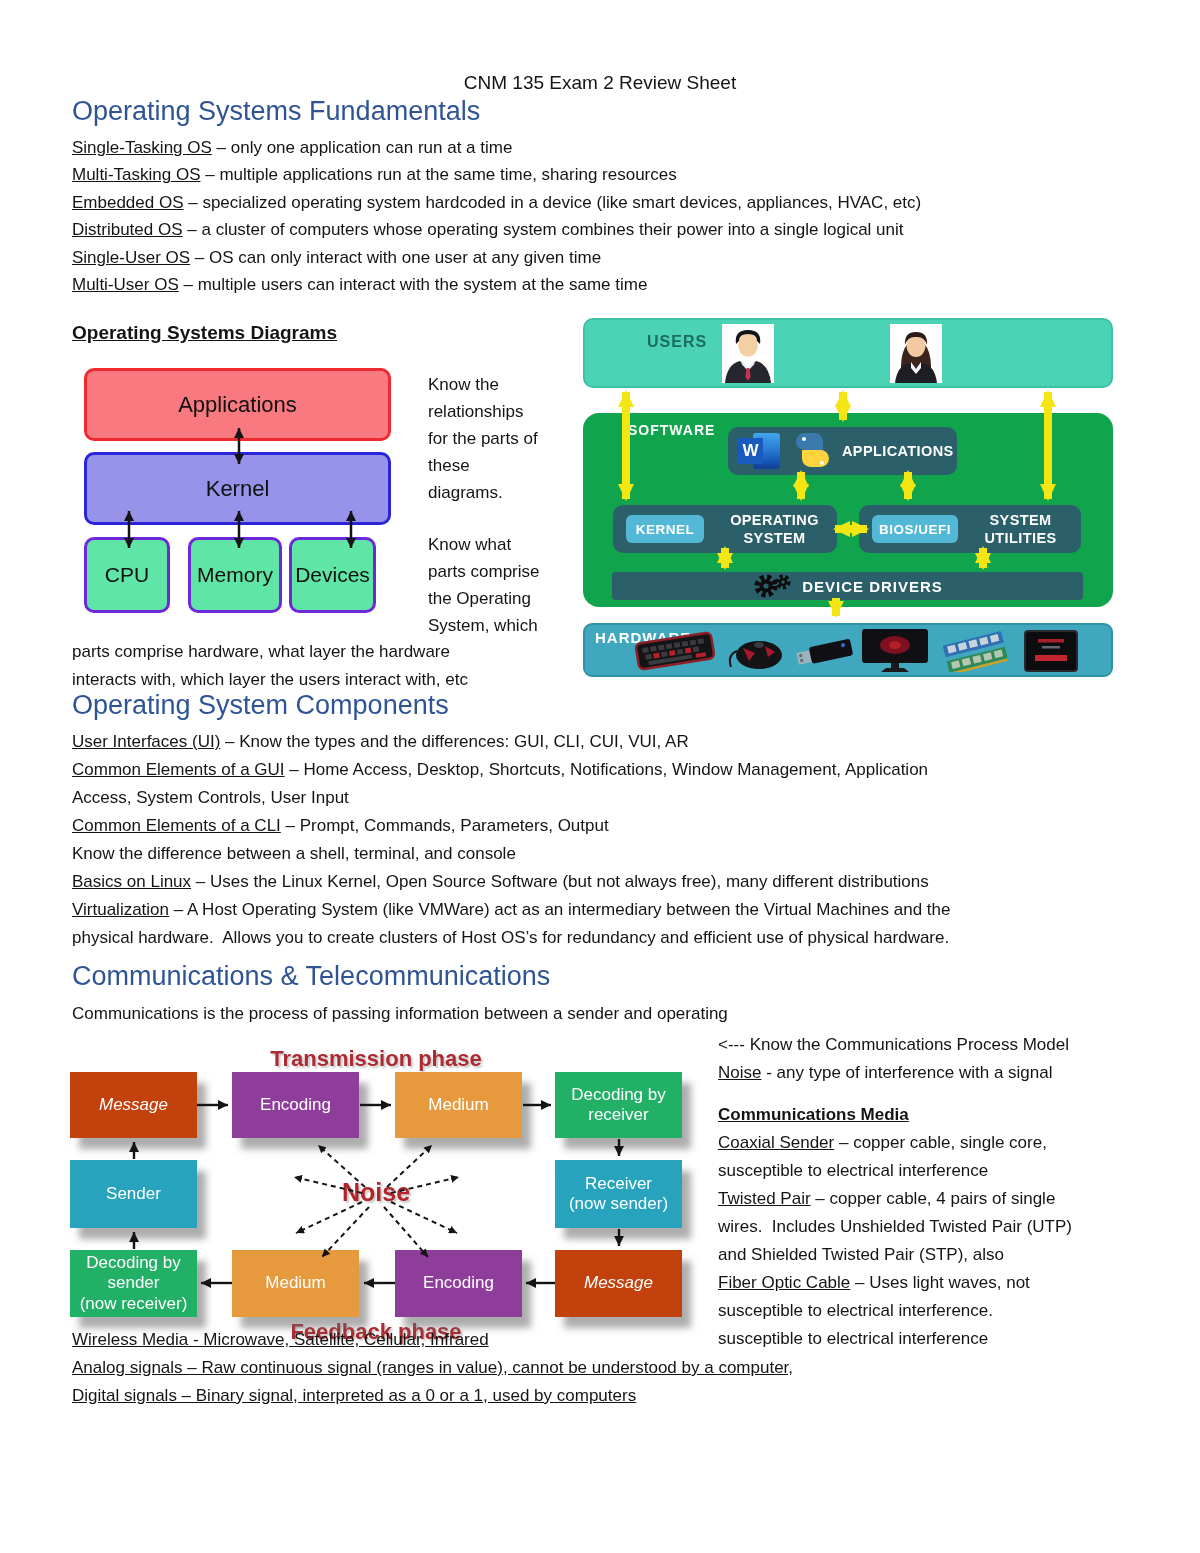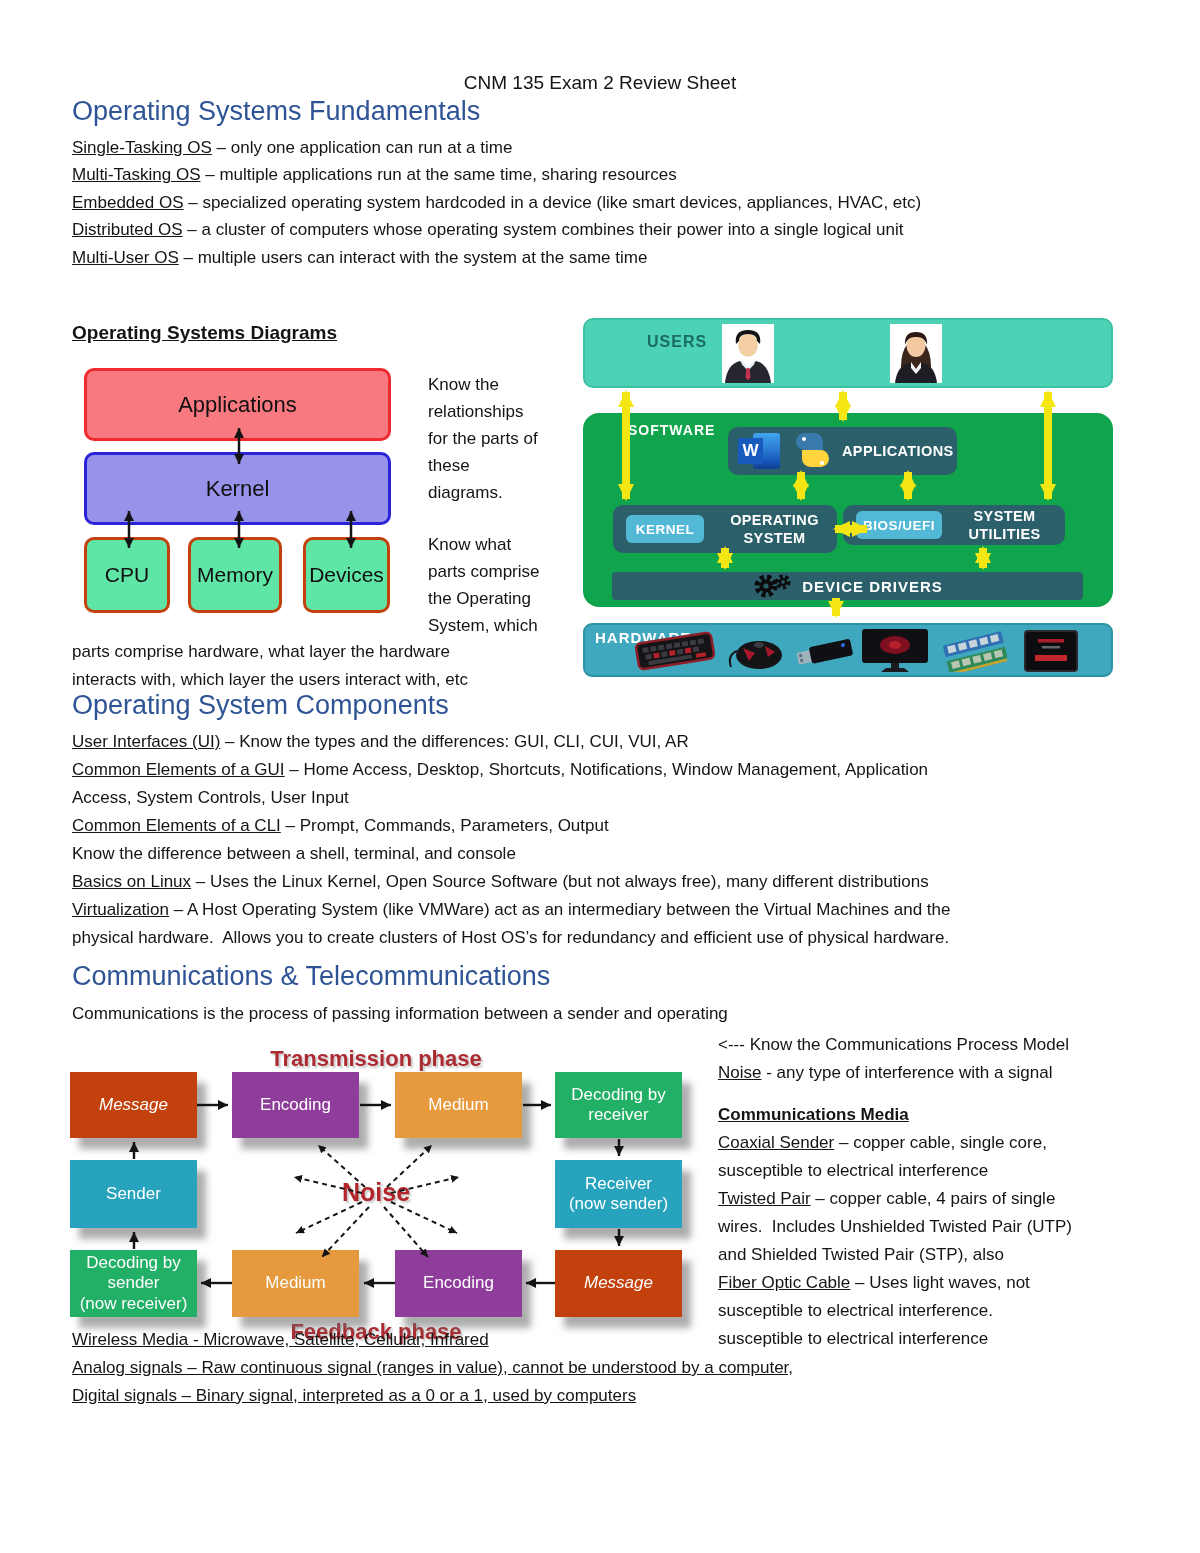--- a/index.html
+++ b/index.html
@@ -13,39 +13,39 @@
   .lh274 .line{line-height:27.4px;}
   .lh27 .line{line-height:27px;}
   .term{text-decoration:underline;}
   .bold{font-weight:bold;}
   
   .kdiag{position:absolute;left:84px;top:368px;width:306px;height:244px;}
   .kbox{position:absolute;border-radius:10px;display:flex;align-items:center;justify-content:center;
         font-size:22px;color:#101010;}
   .kb-apps{left:0;top:0;width:301px;height:67px;background:#F8797F;border:3px solid #EF2B31;}
   .kb-kernel{left:0;top:84px;width:301px;height:67px;background:#9793EA;border:3px solid #2B24D9;}
-  .kb-small{font-size:21px;background:#5FE5A5;border:3px solid #c2410c;height:70px;top:169px;}
+  .kb-small{font-size:21px;background:#5FE5A5;border:3px solid #6d28d9;height:70px;top:169px;}
   .kb-cpu{left:0;width:80px;}
   .kb-mem{left:104px;width:88px;}
-  .kb-dev{left:219px;width:81px;justify-content:center;}
+  .kb-dev{left:205px;width:81px;justify-content:center;}
   .overlay{position:absolute;left:0;top:0;}
   
   .sdiag{position:absolute;left:583px;top:318px;width:530px;height:360px;}
   .band{position:absolute;left:0;width:530px;border-radius:10px;box-sizing:border-box;}
   .band-users{top:0;height:70px;background:#4CD2B5;border:2px solid #3CC1A4;}
   .band-soft{top:95px;height:194px;background:#10A44C;border-radius:16px;}
   .band-hw{top:305px;height:54px;background:#40A8BE;border:2px solid #2F93A8;border-radius:9px;}
   .users-label{position:absolute;left:64px;top:15px;font-size:16px;font-weight:bold;color:#1A6B60;letter-spacing:1px;}
   .soft-label{position:absolute;left:45px;top:9px;font-size:14px;font-weight:bold;color:#fff;letter-spacing:1px;}
   .hw-label{position:absolute;left:12px;top:6px;font-size:15px;font-weight:bold;color:#fff;letter-spacing:1px;}
   .avatar{position:absolute;top:6px;width:52px;height:59px;}
   .panel{position:absolute;background:#2B5F69;border-radius:10px;display:flex;align-items:center;box-sizing:border-box;color:#fff;}
   .p-apps{left:145px;top:109px;width:229px;height:48px;padding:0 10px;gap:10px;}
   .p-os{left:30px;top:187px;width:224px;height:48px;padding-left:13px;gap:8px;}
-  .p-bios{left:260px;top:187px;width:222px;height:40px;padding-left:13px;gap:2px;}
+  .p-bios{left:276px;top:187px;width:222px;height:48px;padding-left:13px;gap:2px;}
   .p-drv{left:29px;top:254px;width:471px;height:28px;border-radius:4px;justify-content:center;gap:10px;}
   .chip{background:#52B8D5;border-radius:6px;display:flex;align-items:center;justify-content:center;
         font-size:13.5px;font-weight:bold;color:#fff;letter-spacing:0.5px;}
   .chip-kernel{width:78px;height:28px;}
   .chip-bios{width:86px;height:28px;}
   .plabel{flex:1;text-align:center;white-space:pre-line;font-size:14.5px;font-weight:bold;line-height:1.25;letter-spacing:0.4px;}
   .drv-label{font-size:15px;font-weight:bold;letter-spacing:1px;}
   .word-icon{position:relative;width:44px;height:38px;flex:none;}
   .wi-page{position:absolute;left:15px;top:1px;width:27px;height:36px;border-radius:3px;
            background:linear-gradient(180deg,#41A5EE 0%,#2B7CD3 45%,#185ABD 75%,#103F91 100%);}
@@ -79,20 +79,21 @@
 
   <div class="doc-title">CNM 135 Exam 2 Review Sheet</div>
 
   <div class="h1" style="top:96px;">Operating Systems Fundamentals</div>
 
   <div class="tblock lh274" style="left:72px;top:134px;">
     <div class="line"><span class="term">Single-Tasking OS</span><span> – only one application can run at a time</span></div>
     <div class="line"><span class="term">Multi-Tasking OS</span><span> – multiple applications run at the same time, sharing resources</span></div>
     <div class="line"><span class="term">Embedded OS</span><span> – specialized operating system hardcoded in a device (like smart devices, appliances, HVAC, etc)</span></div>
     <div class="line"><span class="term">Distributed OS</span><span> – a cluster of computers whose operating system combines their power into a single logical unit</span></div>
+    <div class="line"><span class="term">Single-User OS</span><span> – OS can only interact with one user at any given time</span></div>
     <div class="line"><span class="term">Multi-User OS</span><span> – multiple users can interact with the system at the same time</span></div>
   </div>
 
   <div class="subhead" style="top:322px;">Operating Systems Diagrams</div>
 
   <div class="kdiag">
     <div class="kbox kb-apps">
         <span>Applications</span>
       </div>
     <div class="kbox kb-kernel">

